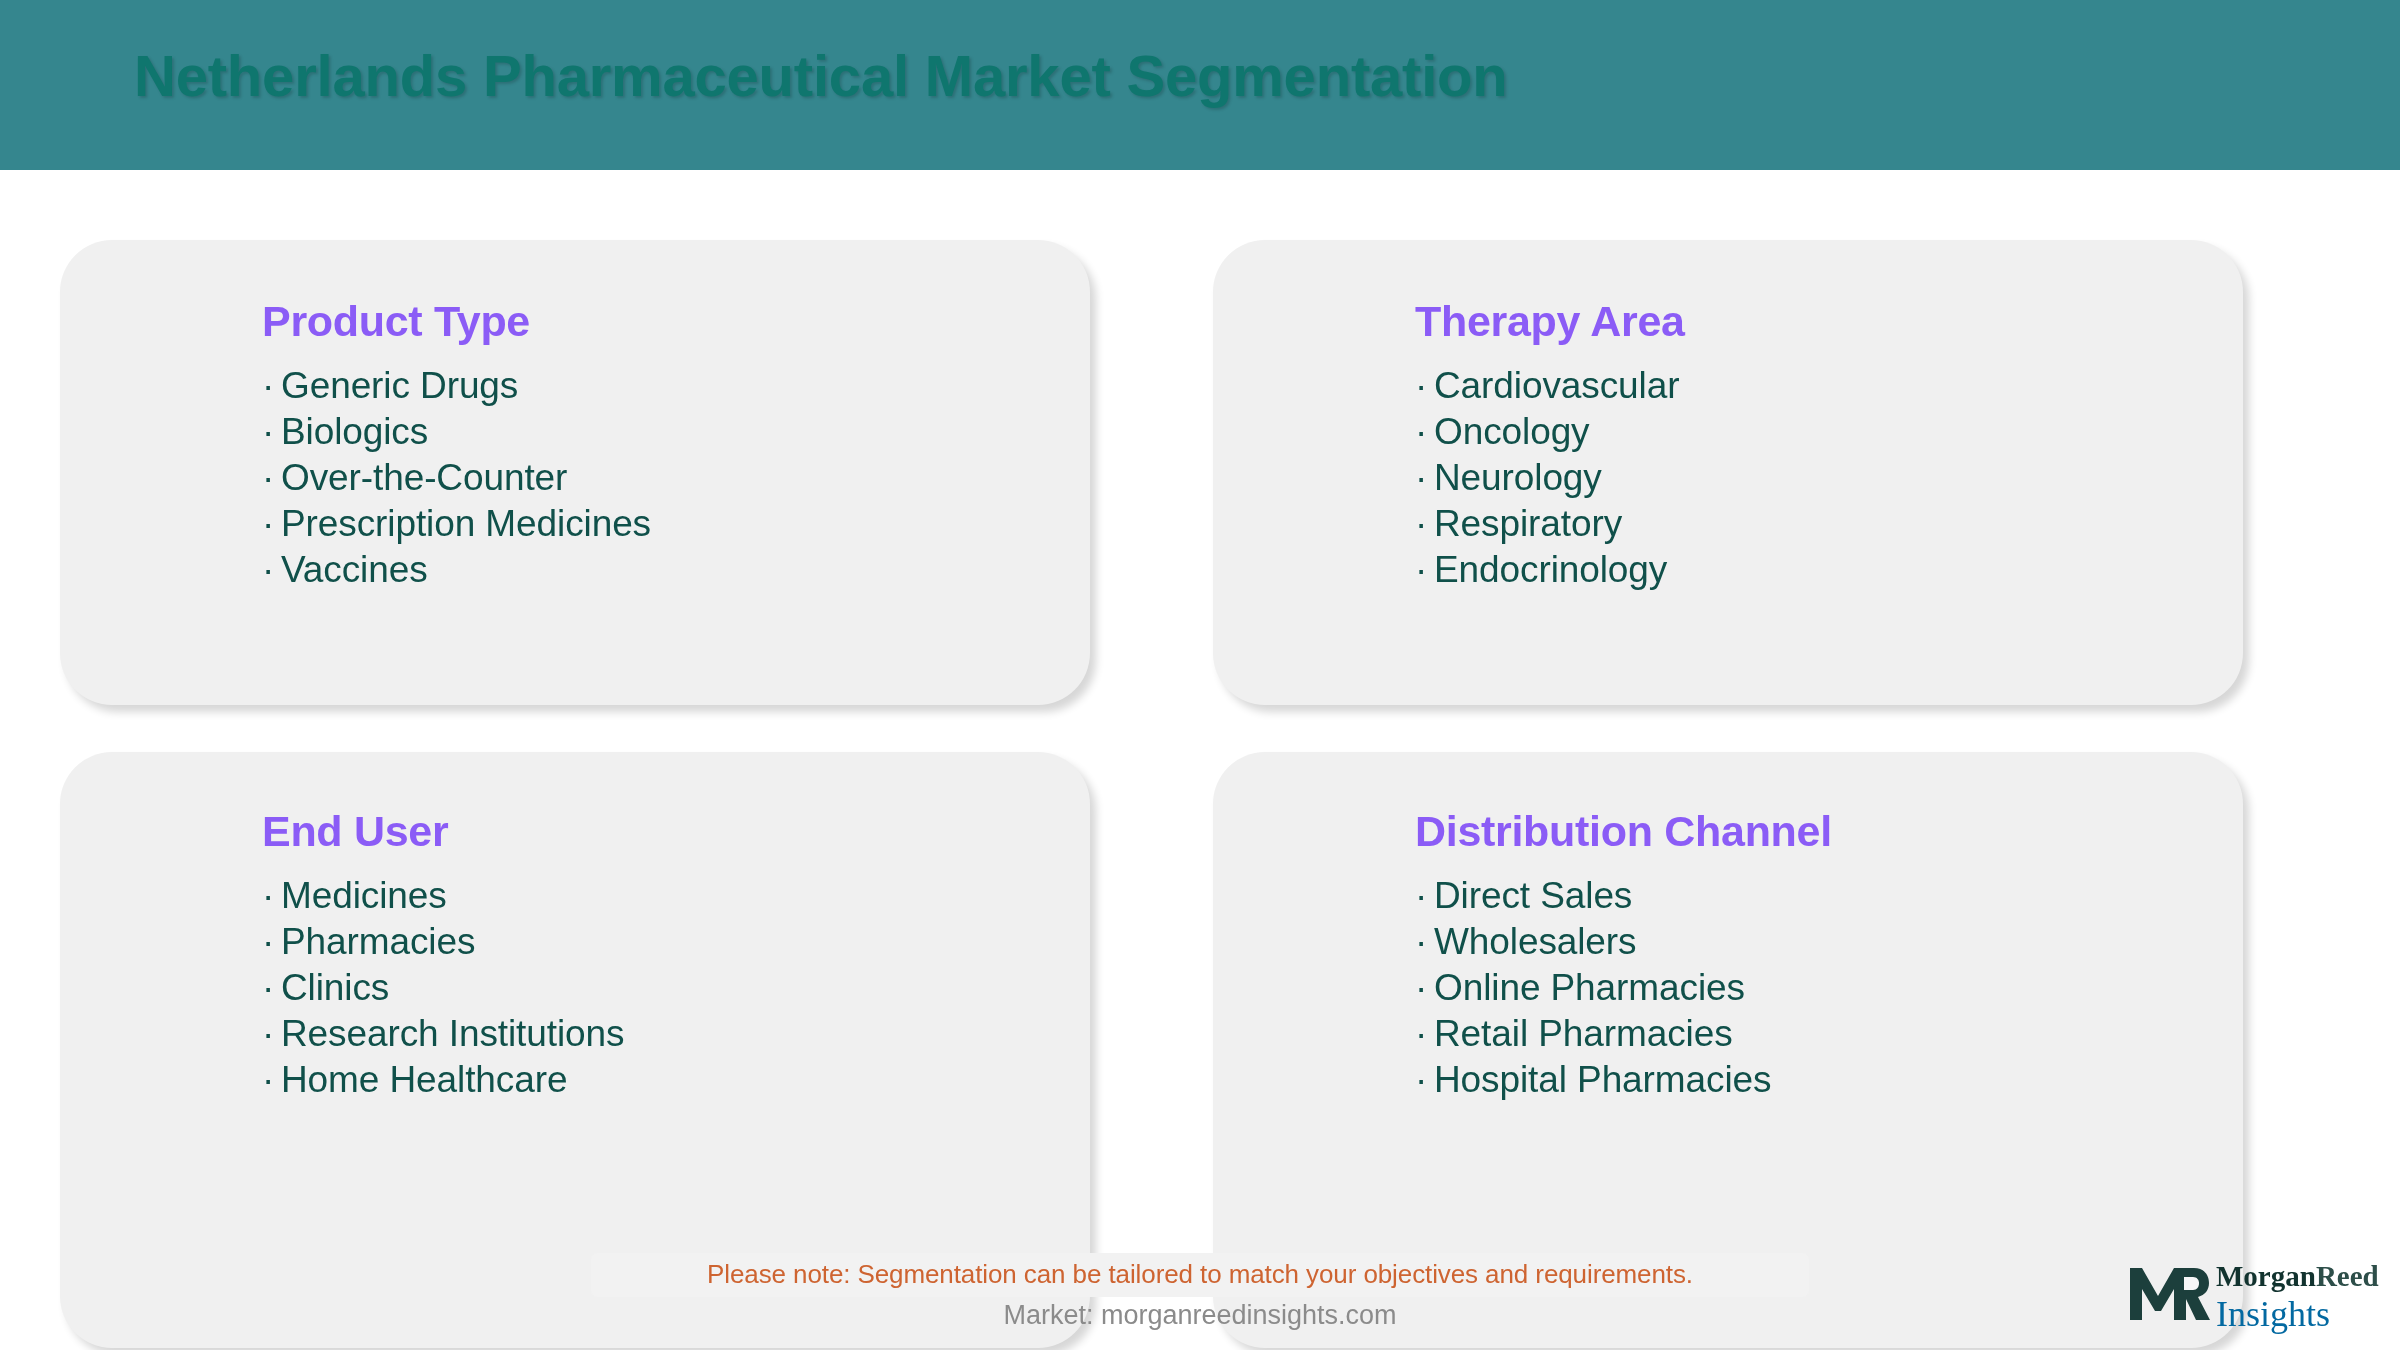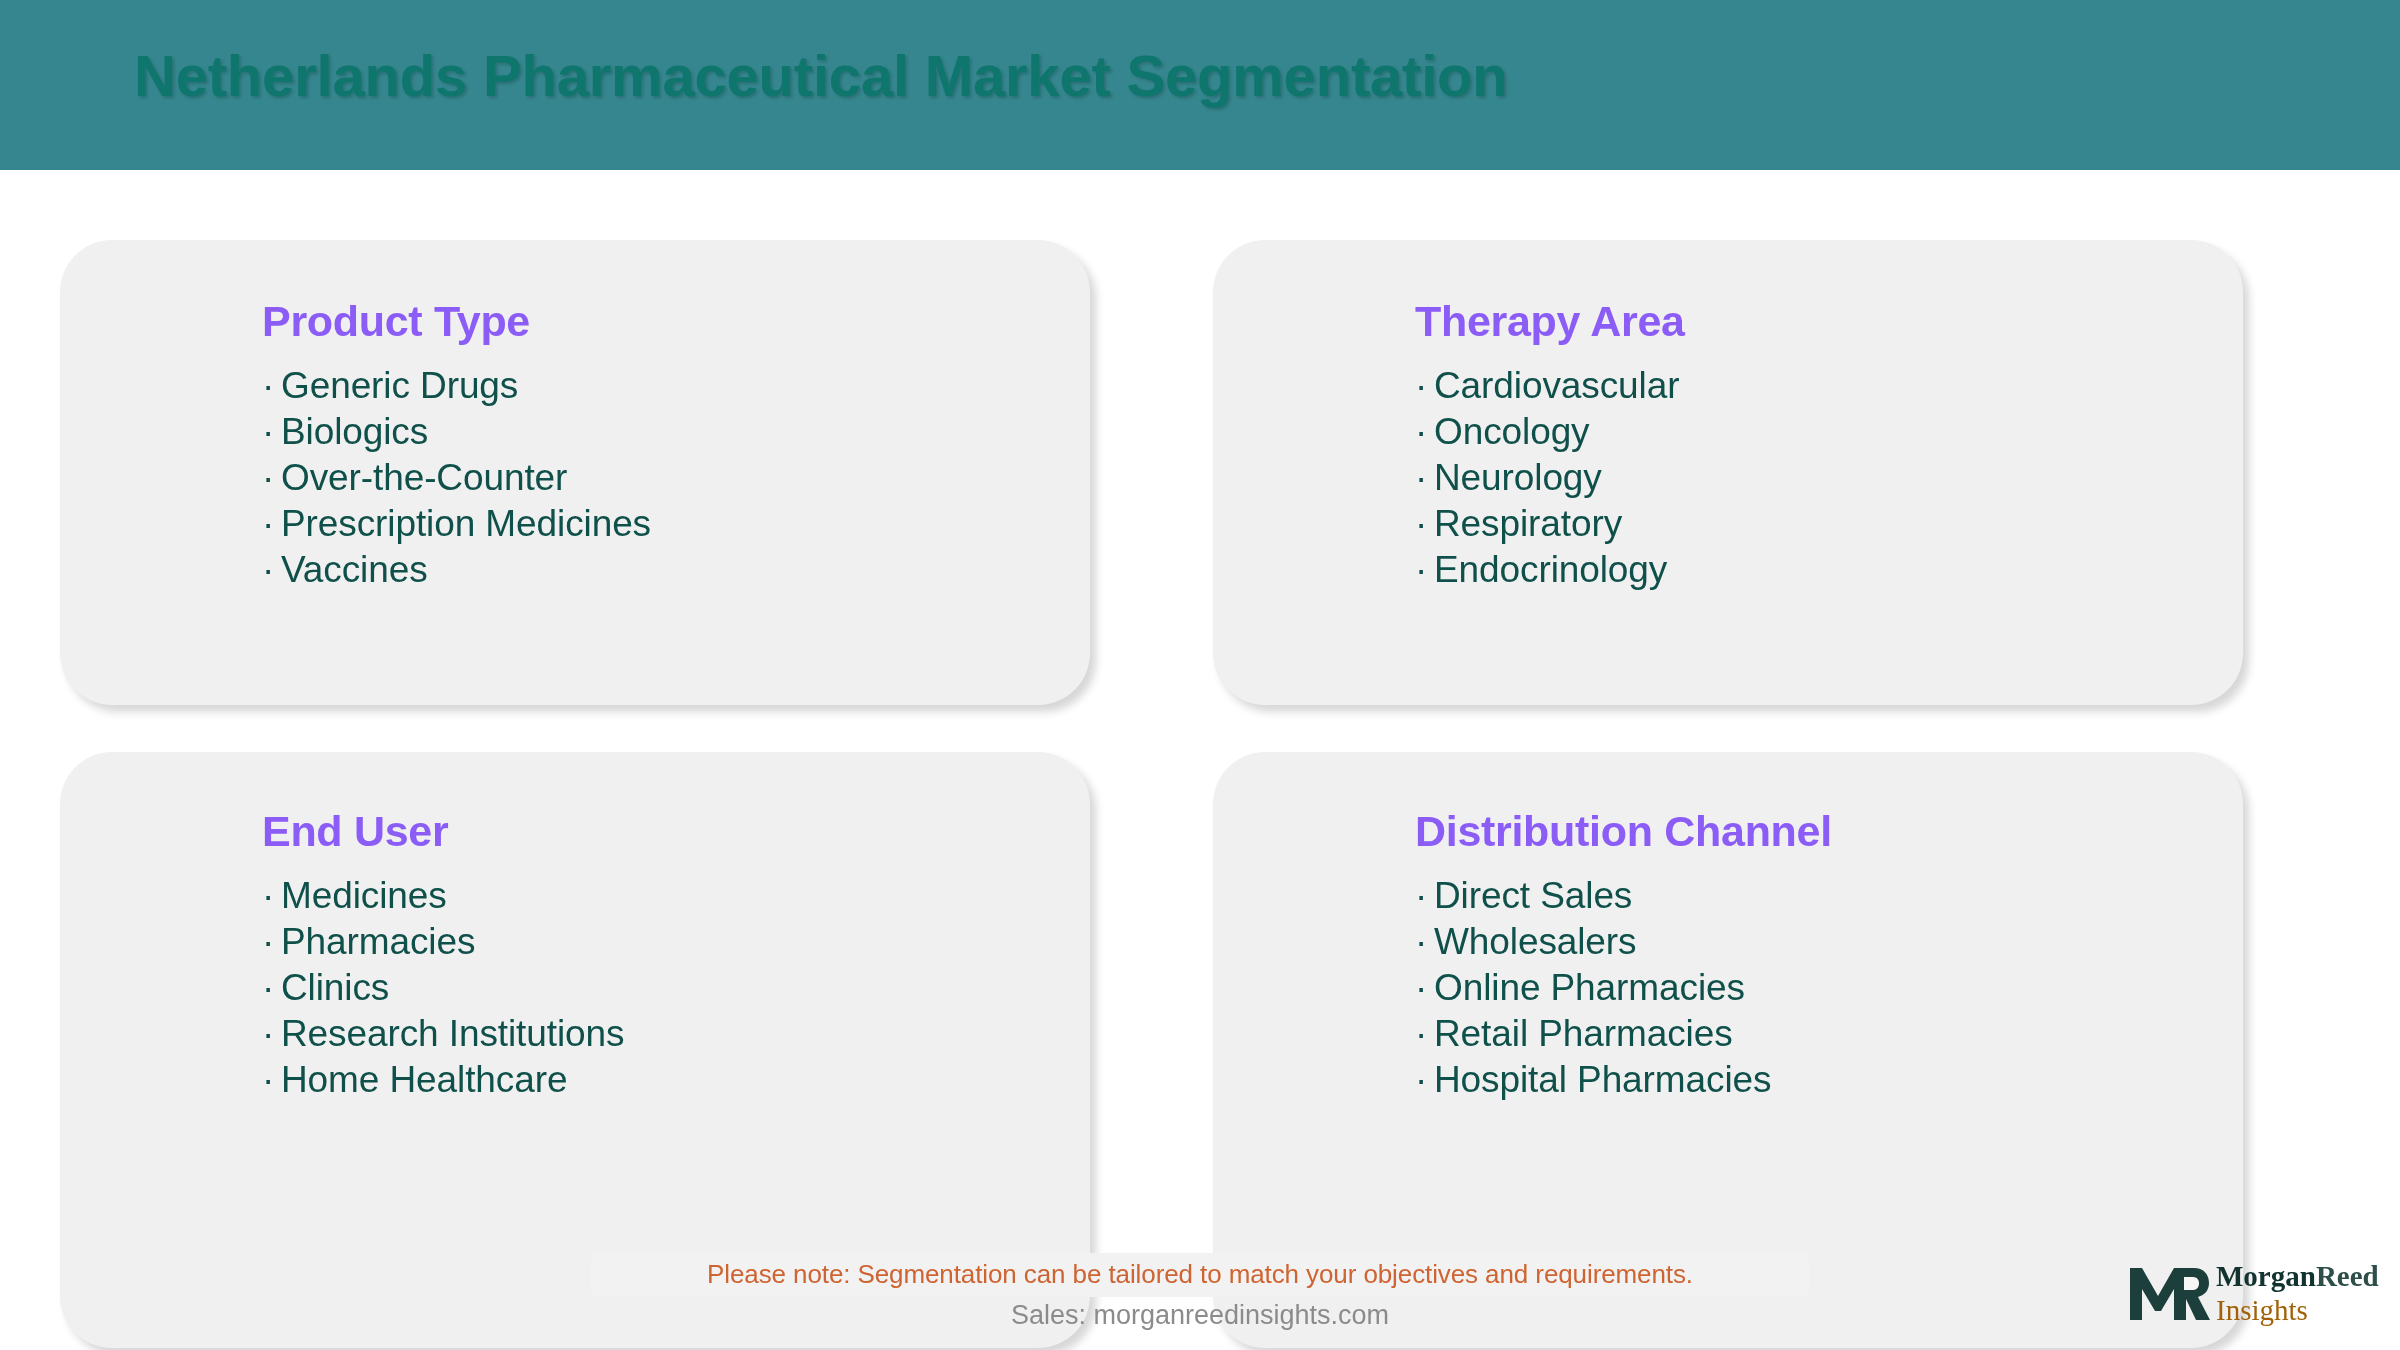--- a/index.html
+++ b/index.html
@@ -137,22 +137,22 @@
     position:absolute;
     left:88px;
     top:0px;
     font-family:"Liberation Serif", serif;
     line-height:1.0;
   }
   .logo-line1 { font-size:29px; white-space:nowrap; }
   .logo-morgan { font-weight:bold; color:#12332F; }
   .logo-reed   { font-weight:bold; color:#2D4E49; }
   .logo-line2 {
-    font-size:29px;
-    color:#a16207;
+    font-size:36px;
+    color:#0369a1;
     margin-top:5px;
     white-space:nowrap;
   }
 </style>
 </head>
 <body>
 
 <div class="slide">
 
   <div class="header-band"></div>
@@ -210,21 +210,21 @@
           <li><span class="bullet">·</span><span>Hospital Pharmacies</span></li>
         </ul>
       </div>
     </div>
 
   </div>
 
   <div class="note-pill">
     <div class="note-text">Please note: Segmentation can be tailored to match your objectives and requirements.</div>
   </div>
-  <div class="source-text">Sales: morganreedinsights.com</div>
+  <div class="source-text">Market: morganreedinsights.com</div>
 
   <div class="logo">
     <div class="logo-mark">
       <svg width="82" height="58" viewBox="0 0 82 58" xmlns="http://www.w3.org/2000/svg">
         <path d="M2 56 L2 4 L14 4 L30 32 L46 4 L58 4 L58 56 L46 56 L46 25 L33 47 L27 47 L14 25 L14 56 Z" fill="#1C3F3C"></path>
         <path d="M46 4 L66 4 C76 4 81 11 81 19 C81 26 77 31 70 33 L82 56 L68 56 L58 35 L56 35 L56 56 L46 56 Z" fill="#1C3F3C"></path>
         <path d="M56 13 L65 13 C69 13 71 16 71 19 C71 23 69 26 65 26 L56 26 Z" fill="#F7F7F7"></path>
       </svg>
     </div>
     <div class="logo-words">

